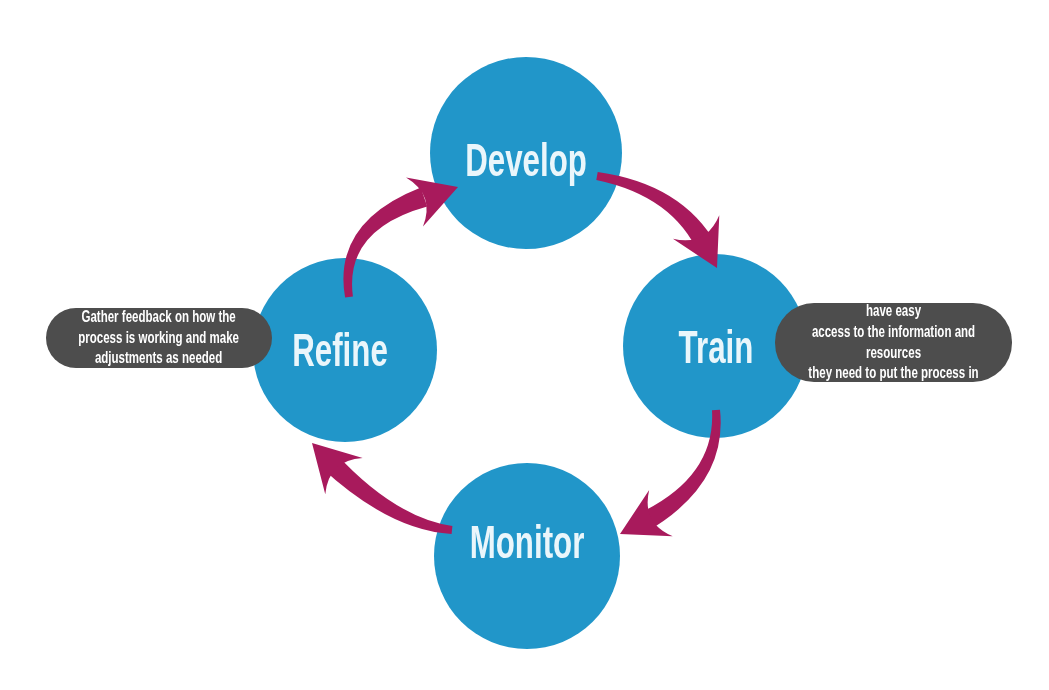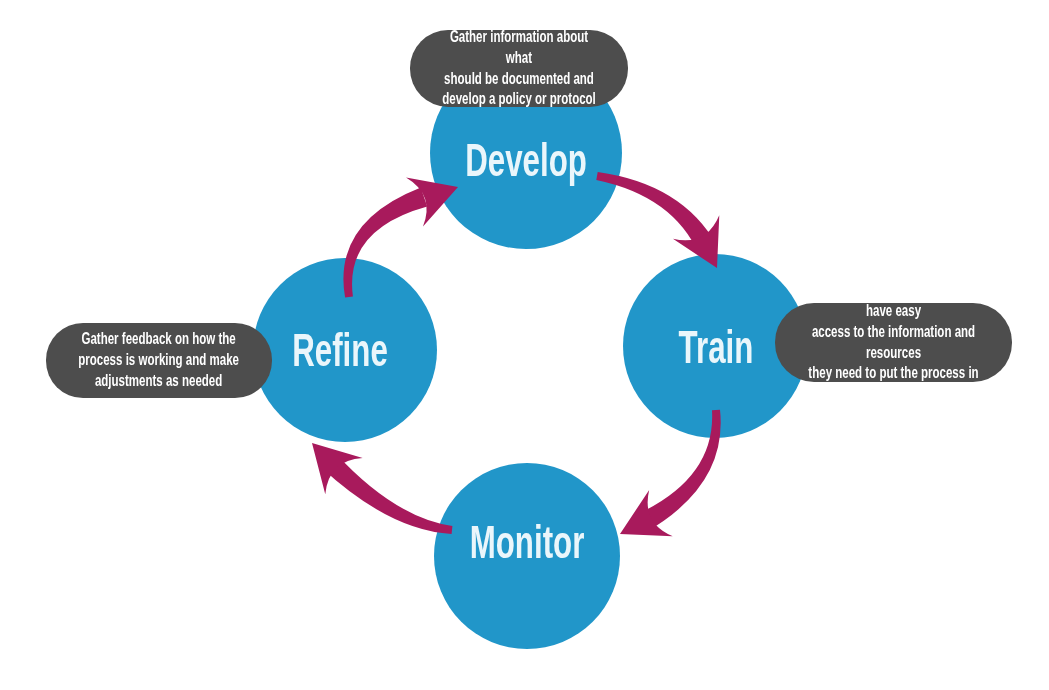--- a/index.html
+++ b/index.html
@@ -54,21 +54,21 @@
     font-size: 16px;
     font-weight: bold;
     line-height: 1.3;
     color: var(--callout-text, #ffffff);
     text-align: center;
     white-space: pre-line;
     transform: scaleX(0.72);
   }
   .callout-develop { left: 410px; top: 30px;  width: 218px; height: 77px; border-radius: 38px; }
   .callout-train   { left: 775px; top: 303px; width: 237px; height: 79px; border-radius: 39px; }
-  .callout-refine  { left: 46px;  top: 308px; width: 226px; height: 75px; border-radius: 37px; margin-top: 15px; }
+  .callout-refine  { left: 46px;  top: 308px; width: 226px; height: 60px; border-radius: 37px; }
   .callout-monitor { left: 411px; top: 586px; width: 232px; height: 75px; border-radius: 37px; }
 
   .arrows {
     position: absolute;
     left: 0;
     top: 0;
     z-index: 3;
     pointer-events: none;
   }
   .arrow-fill {
@@ -84,25 +84,20 @@
   <div class="circle circle-develop"></div>
   <div class="circle circle-train"></div>
   <div class="circle circle-refine"></div>
   <div class="circle circle-monitor"></div>
 
   <div class="circle-label label-develop">Develop</div>
   <div class="circle-label label-train">Train</div>
   <div class="circle-label label-monitor">Monitor</div>
   <div class="circle-label label-refine">Refine</div>
 
-  <div class="callout callout-develop">
-    <span class="txt">Gather information about what
-should be documented and
-develop a policy or protocol</span>
-  </div>
   <div class="callout callout-train">
     <span class="txt">Make sure the right people have easy
 access to the information and resources
 they need to put the process in place.</span>
   </div>
   <div class="callout callout-refine">
     <span class="txt">Gather feedback on how the
 process is working and make
 adjustments as needed</span>
   </div>

